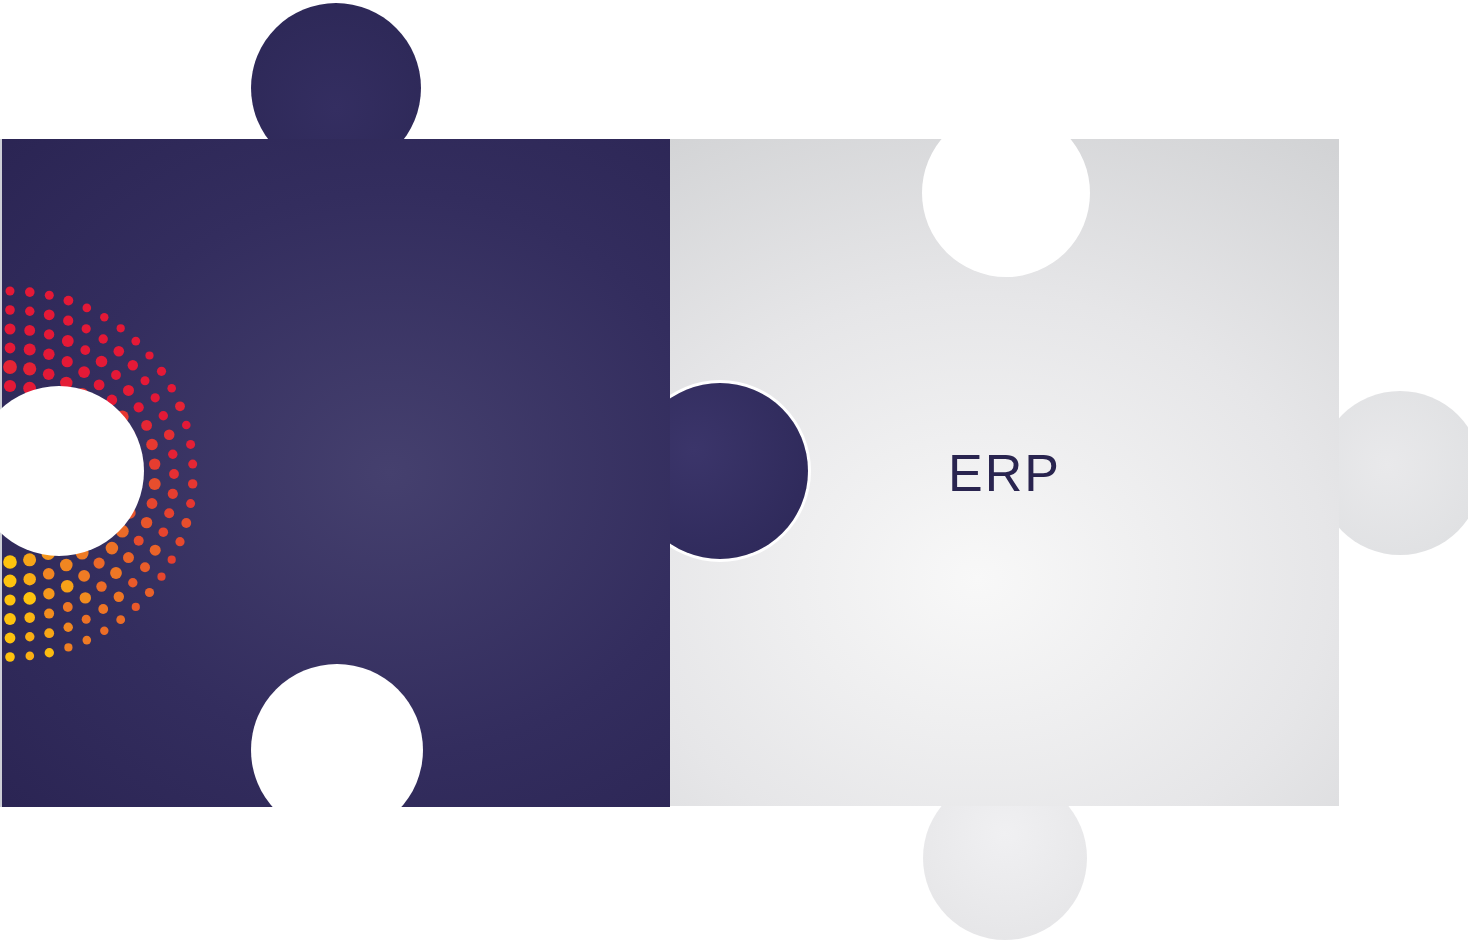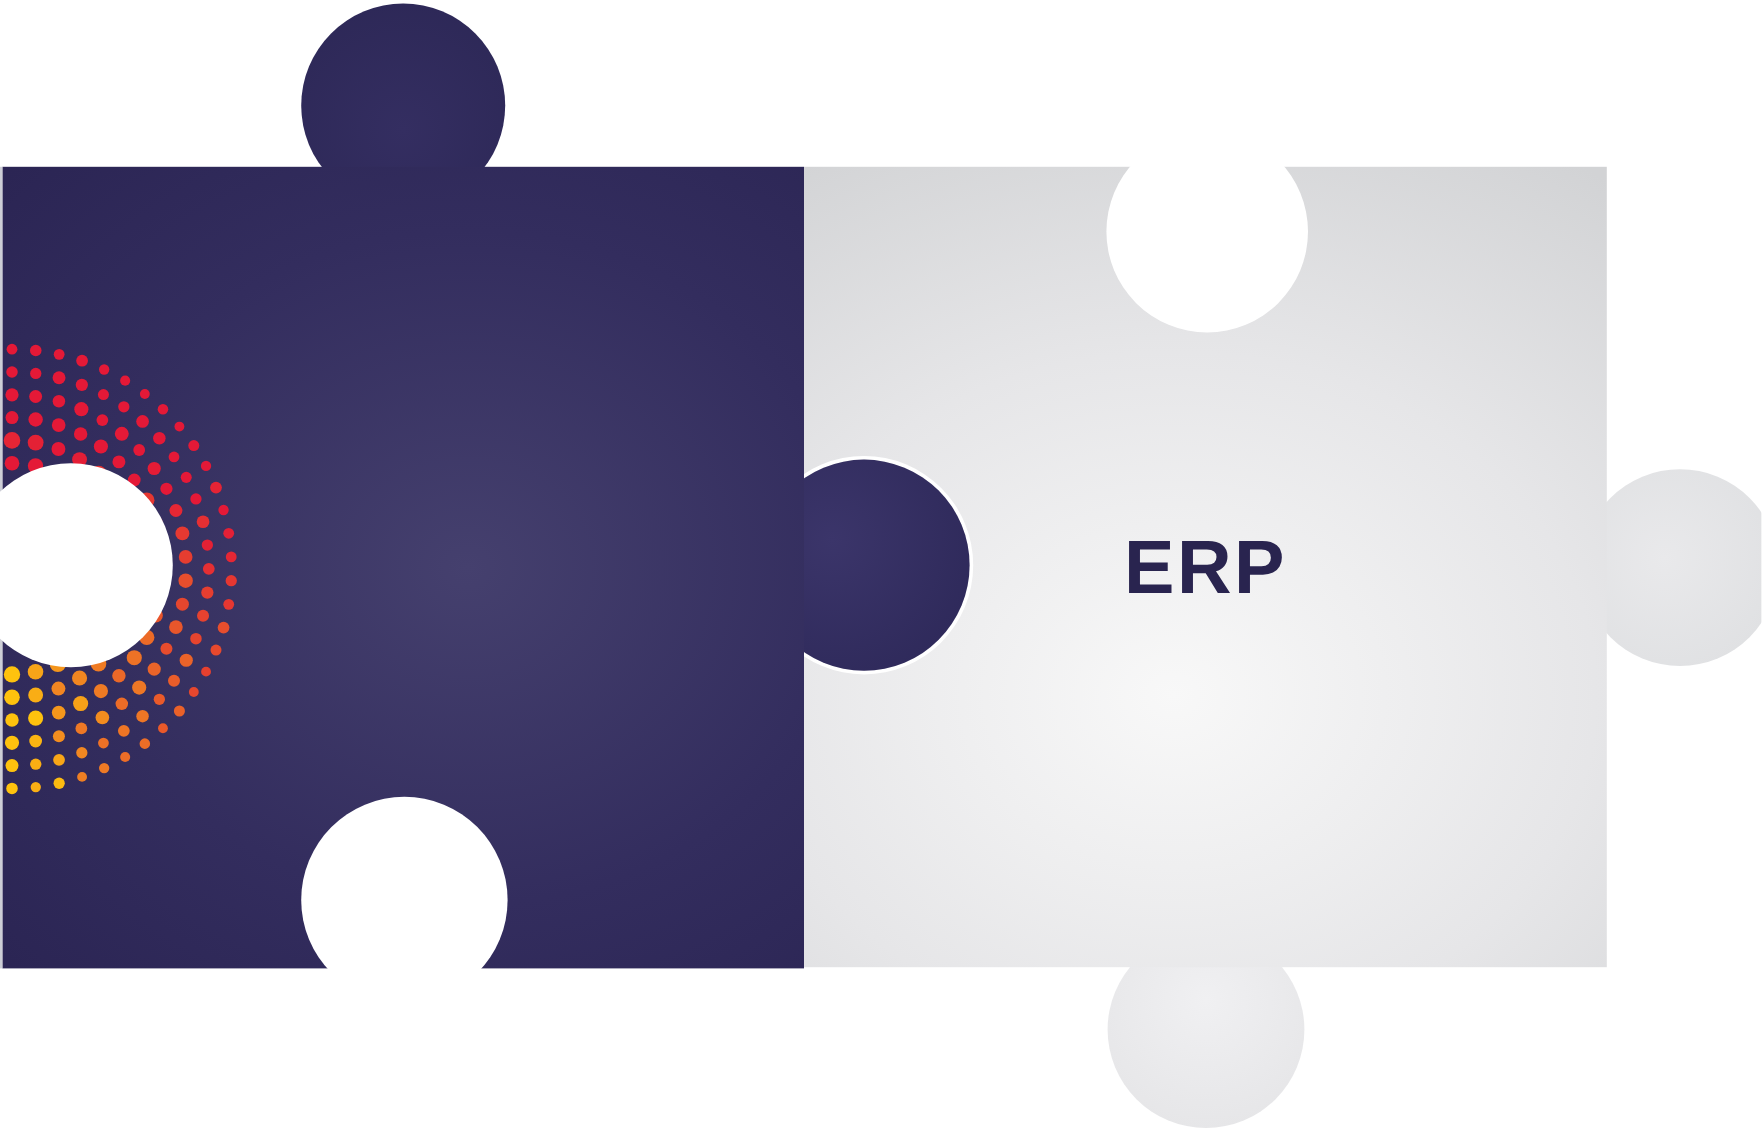--- a/index.html
+++ b/index.html
@@ -26,21 +26,21 @@
     background:radial-gradient(ellipse 640px 520px at 46% 66%,
       var(--gray-center,#f8f8f8) 0%, var(--gray-mid,#e6e6e8) 55%, var(--gray-edge,#d2d3d5) 100%);
   }
   .gray-hole-top{
     left:922px;top:109px;width:168px;height:168px;border-radius:50%;
     background:var(--bg,#ffffff);
   }
   .erp-label{
     left:670px;top:139px;width:669px;height:667px;
     display:flex;align-items:center;justify-content:center;
-    font-size:63px;font-weight:bold;letter-spacing:2px;
+    font-size:52px;font-weight:normal;letter-spacing:2px;
     color:var(--erp-text,#29244f);
   }
 
   
   .navy-knob-connector{
     left:632px;top:383px;width:176px;height:176px;border-radius:50%;
     background:radial-gradient(circle at 35% 38%, #3b356a, #2f2a5b 78%);
     box-shadow:0 0 0 3px #ffffff;
   }
   .navy-knob-top{

